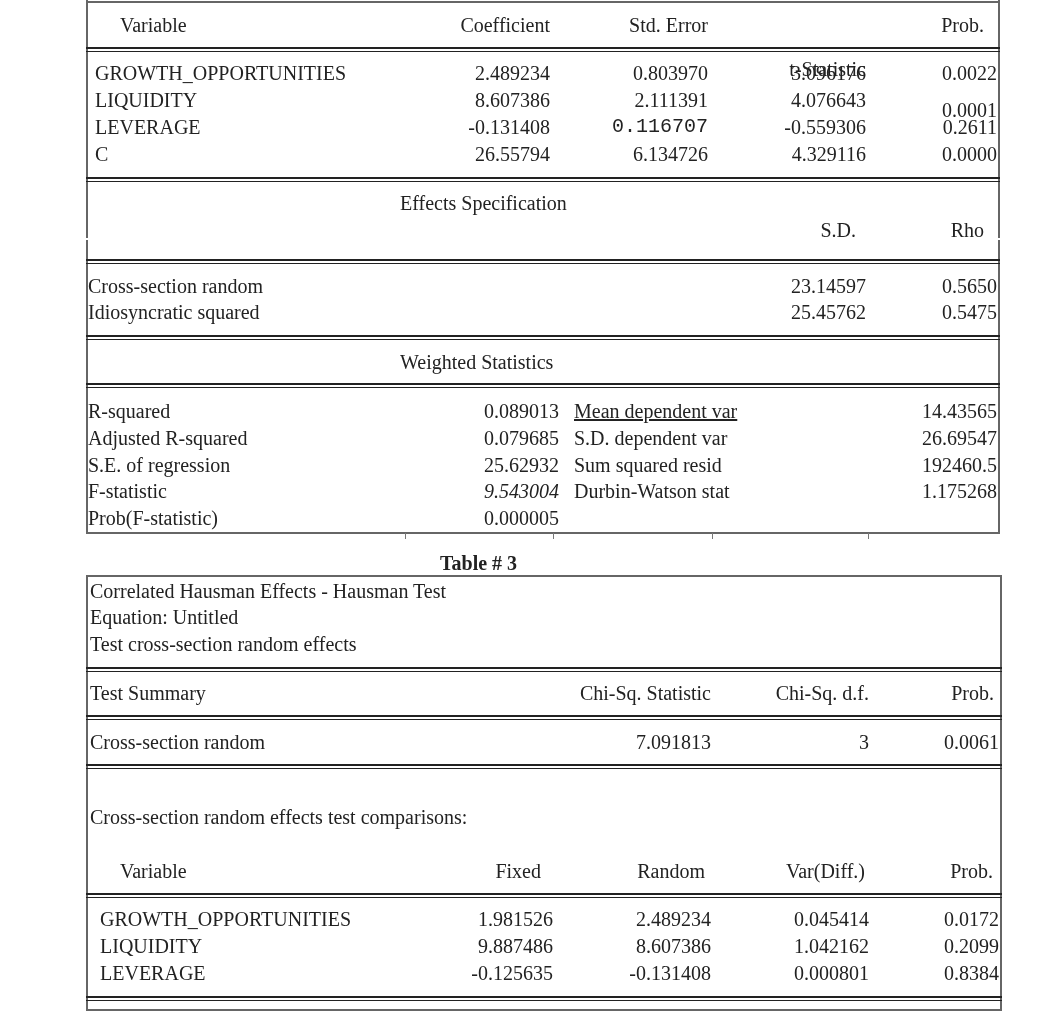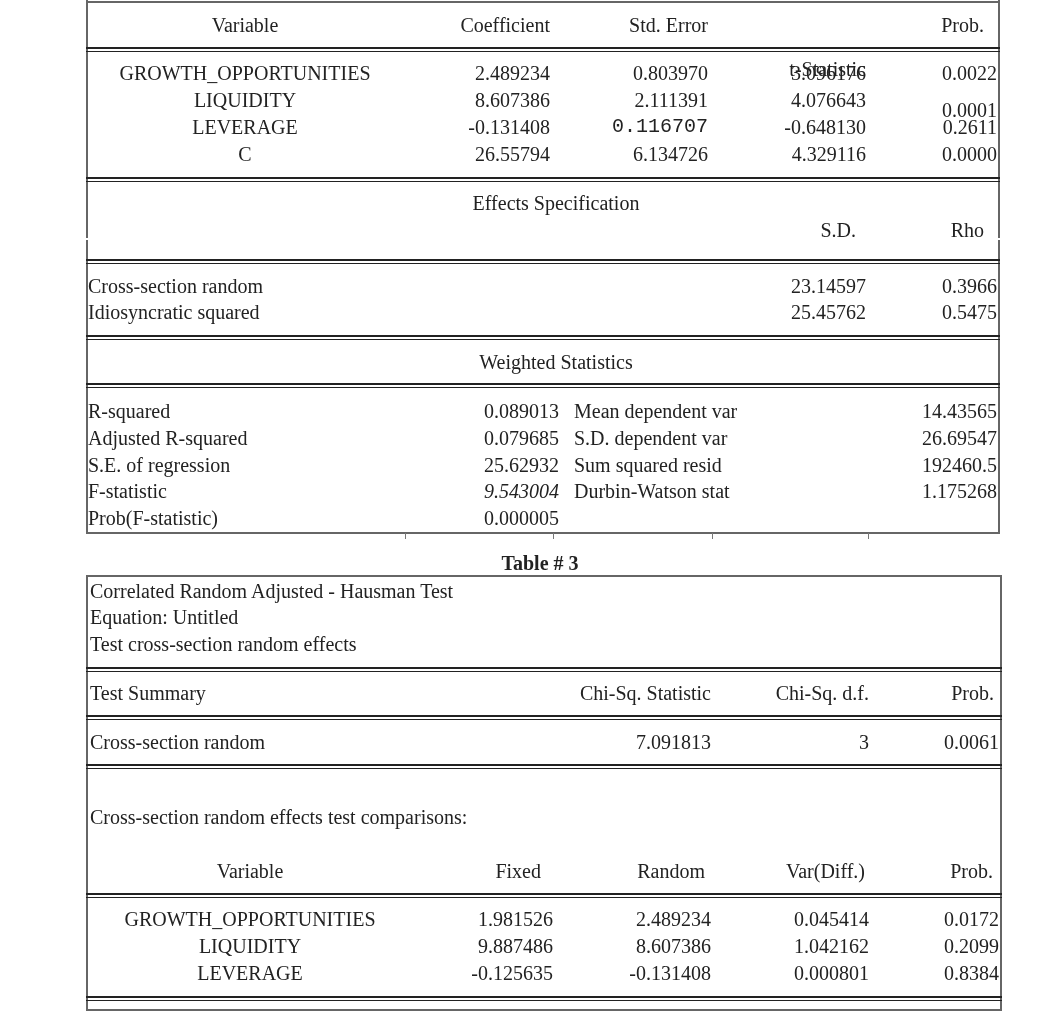--- a/index.html
+++ b/index.html
@@ -3,21 +3,21 @@
   <meta charset="utf-8">
   <style>
     html, body { margin:0; padding:0; background:#ffffff; }
     body { width:1052px; height:1014px; position:relative; overflow:hidden;
            font-family:"Liberation Serif", "DejaVu Serif", serif; color:#222; font-size:20px; }
     .box { position:absolute; border-left:2px solid #666; border-right:2px solid #666; box-sizing:border-box; }
     .dbl { position:absolute; height:5px; border-top:2px solid #222; border-bottom:1px solid #222; box-sizing:border-box; }
     .sgl { position:absolute; height:0; border-top:2px solid #666; }
     .t { position:absolute; white-space:nowrap; line-height:26px; }
     .r { text-align:right; }
-    .c { text-align:center; }
+    .c { }
     .tick { position:absolute; width:1px; height:6px; background:#777; }
     .caption { font-weight:bold; }
   </style>
 </head>
 <body>
 
 <div>
 
   <div class="box" style="left:86px; top:0px; width:914px; height:238px;"></div>
   <div class="box" style="left:86px; top:240px; width:914px; height:294px;"></div>
@@ -41,56 +41,56 @@
     <div class="t c" style="left:95px; top:87px; width:300px;">LIQUIDITY</div>
     <div class="t r" style="left:400px; top:87px; width:150px;">8.607386</div>
     <div class="t r" style="left:560px; top:87px; width:148px;">2.111391</div>
     <div class="t r" style="left:720px; top:87px; width:146px;">4.076643</div>
     <div class="t r" style="left:880px; top:87px; width:117px;margin-top:10px;">0.0001</div>
   </div>
   <div>
     <div class="t c" style="left:95px; top:114px; width:300px;">LEVERAGE</div>
     <div class="t r" style="left:400px; top:114px; width:150px;">-0.131408</div>
     <div class="t r" style="left:560px; top:114px; width:148px;font-family:Liberation Mono, monospace;">0.116707</div>
-    <div class="t r" style="left:720px; top:114px; width:146px;">-0.648130</div>
+    <div class="t r" style="left:720px; top:114px; width:146px;">-0.559306</div>
     <div class="t r" style="left:880px; top:114px; width:117px;">0.2611</div>
   </div>
   <div>
     <div class="t c" style="left:95px; top:141px; width:300px;">C</div>
     <div class="t r" style="left:400px; top:141px; width:150px;">26.55794</div>
     <div class="t r" style="left:560px; top:141px; width:148px;">6.134726</div>
     <div class="t r" style="left:720px; top:141px; width:146px;">4.329116</div>
     <div class="t r" style="left:880px; top:141px; width:117px;">0.0000</div>
   </div>
   <div class="dbl" style="left:86px; top:177px; width:914px;"></div>
 
   <div class="t c" style="left:400px; top:190px; width:312px;">Effects Specification</div>
   <div class="t r" style="left:720px; top:217px; width:136px;">S.D.</div>
   <div class="t r" style="left:880px; top:217px; width:104px;">Rho</div>
   <div class="dbl" style="left:86px; top:259px; width:914px;"></div>
 
   <div>
     <div class="t" style="left:88px; top:273px;">Cross-section random</div>
     <div class="t r" style="left:720px; top:273px; width:146px;">23.14597</div>
-    <div class="t r" style="left:880px; top:273px; width:117px;">0.3966</div>
+    <div class="t r" style="left:880px; top:273px; width:117px;">0.5650</div>
   </div>
   <div>
     <div class="t" style="left:88px; top:299px;">Idiosyncratic squared</div>
     <div class="t r" style="left:720px; top:299px; width:146px;">25.45762</div>
     <div class="t r" style="left:880px; top:299px; width:117px;">0.5475</div>
   </div>
   <div class="dbl" style="left:86px; top:335px; width:914px;"></div>
 
   <div class="t c" style="left:400px; top:349px; width:312px;">Weighted Statistics</div>
   <div class="dbl" style="left:86px; top:383px; width:914px;"></div>
 
   <div>
     <div class="t" style="left:88px; top:398px;">R-squared</div>
     <div class="t r" style="left:420px; top:398px; width:139px;">0.089013</div>
-    <div class="t" style="left:574px; top:398px;">Mean dependent var</div>
+    <div class="t" style="left:574px; top:398px;text-decoration:underline;">Mean dependent var</div>
     <div class="t r" style="left:850px; top:398px; width:147px;">14.43565</div>
   </div>
   <div>
     <div class="t" style="left:88px; top:425px;">Adjusted R-squared</div>
     <div class="t r" style="left:420px; top:425px; width:139px;">0.079685</div>
     <div class="t" style="left:574px; top:425px;">S.D. dependent var</div>
     <div class="t r" style="left:850px; top:425px; width:147px;">26.69547</div>
   </div>
   <div>
     <div class="t" style="left:88px; top:452px;">S.E. of regression</div>
@@ -114,21 +114,21 @@
   <div class="tick" style="left:712px; top:533px;"></div>
   <div class="tick" style="left:868px; top:533px;"></div>
 </div>
 
 <div class="t c caption" style="left:440px; top:550px; width:200px;">Table # 3</div>
 
 <div>
   <div class="box" style="left:86px; top:575px; width:916px; height:435px;"></div>
   <div class="sgl" style="left:86px; top:575px; width:916px;"></div>
 
-  <div class="t" style="left:90px; top:578px;">Correlated Random Adjusted - Hausman Test</div>
+  <div class="t" style="left:90px; top:578px;">Correlated Hausman Effects - Hausman Test</div>
   <div class="t" style="left:90px; top:604px;">Equation: Untitled</div>
   <div class="t" style="left:90px; top:631px;">Test cross-section random effects</div>
   <div class="dbl" style="left:86px; top:667px; width:916px;"></div>
 
   <div class="t" style="left:90px; top:680px;">Test Summary</div>
   <div class="t r" style="left:520px; top:680px; width:191px;">Chi-Sq. Statistic</div>
   <div class="t r" style="left:730px; top:680px; width:139px;">Chi-Sq. d.f.</div>
   <div class="t r" style="left:890px; top:680px; width:104px;">Prob.</div>
   <div class="dbl" style="left:86px; top:715px; width:916px;"></div>
 

